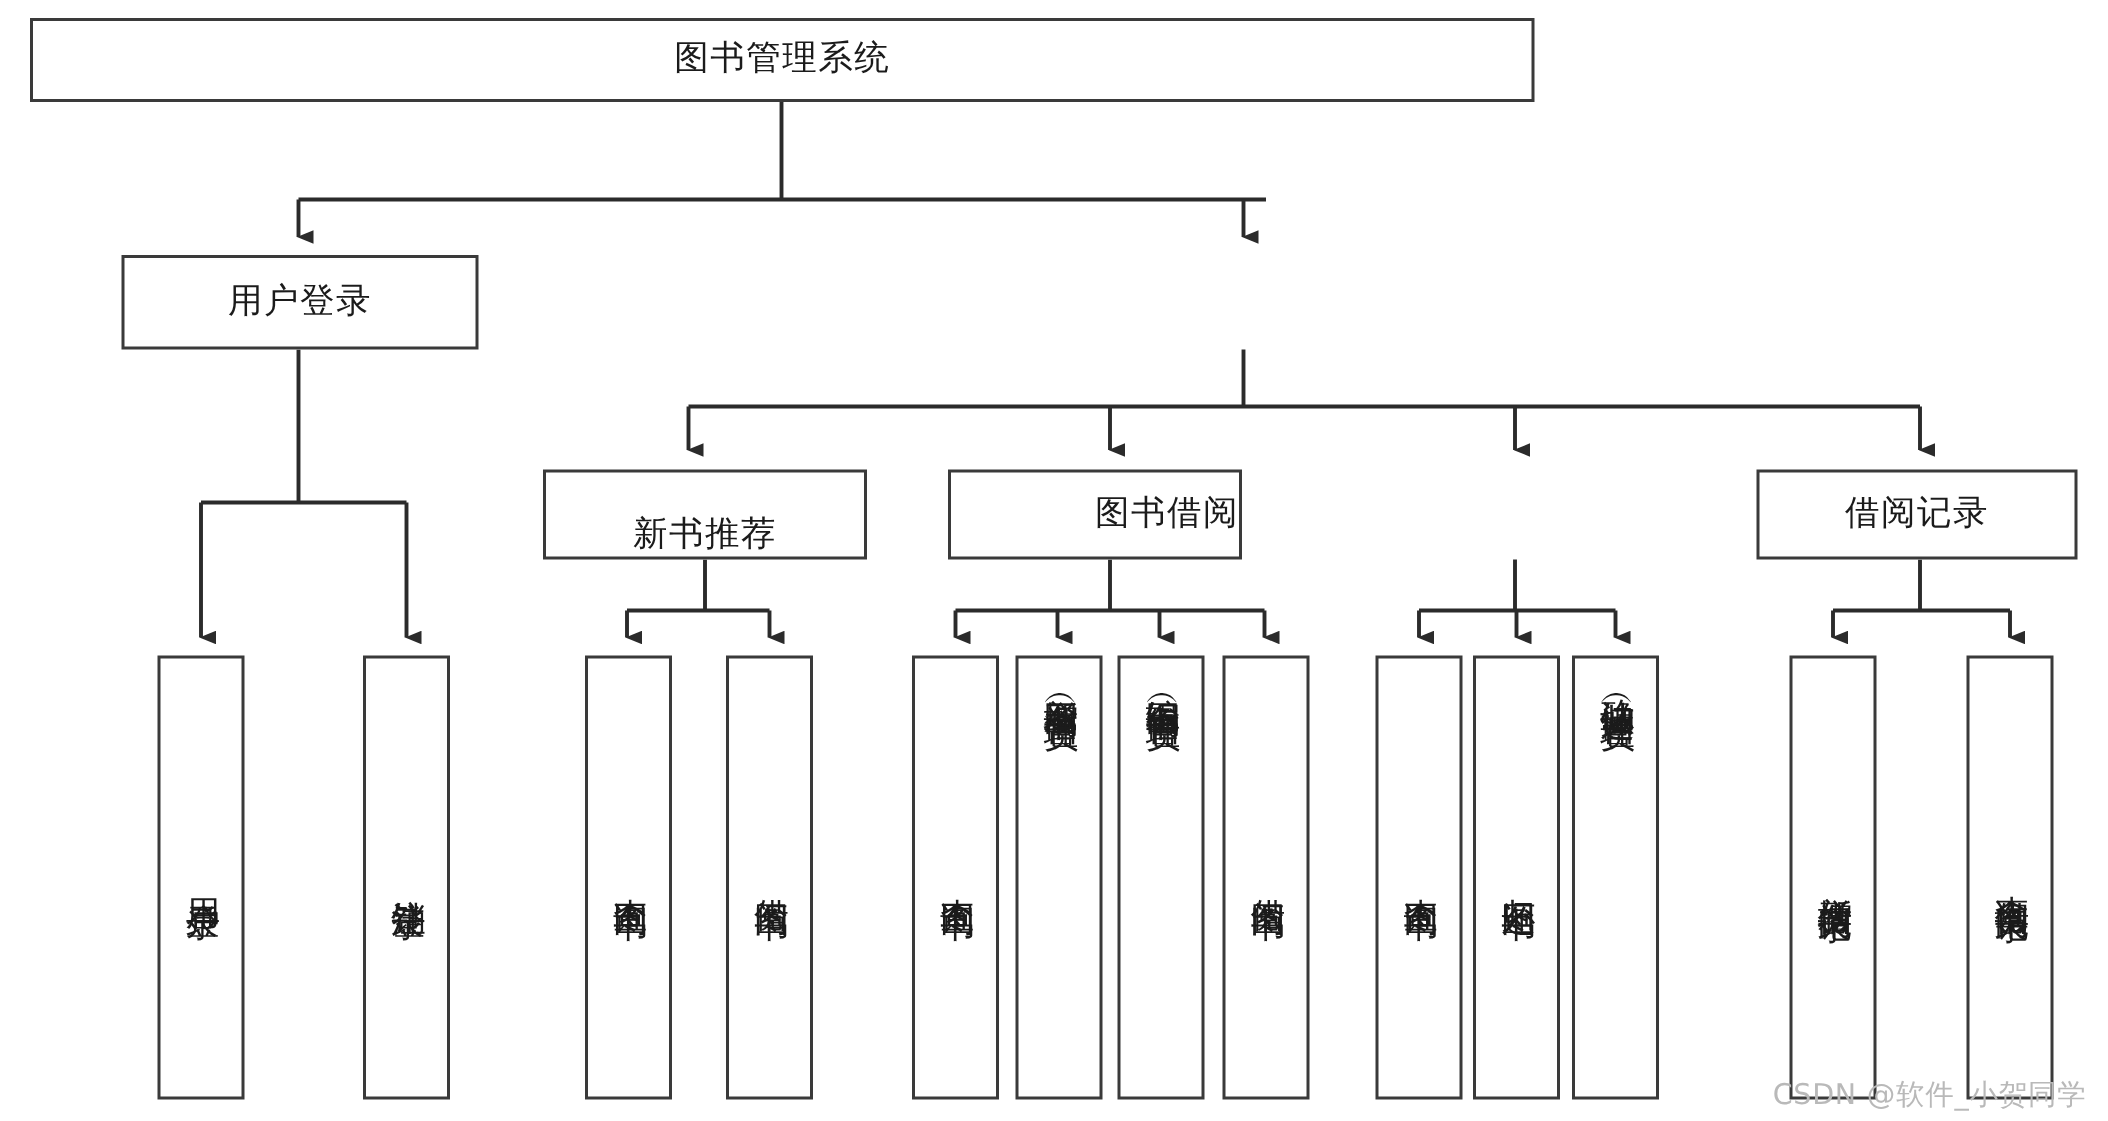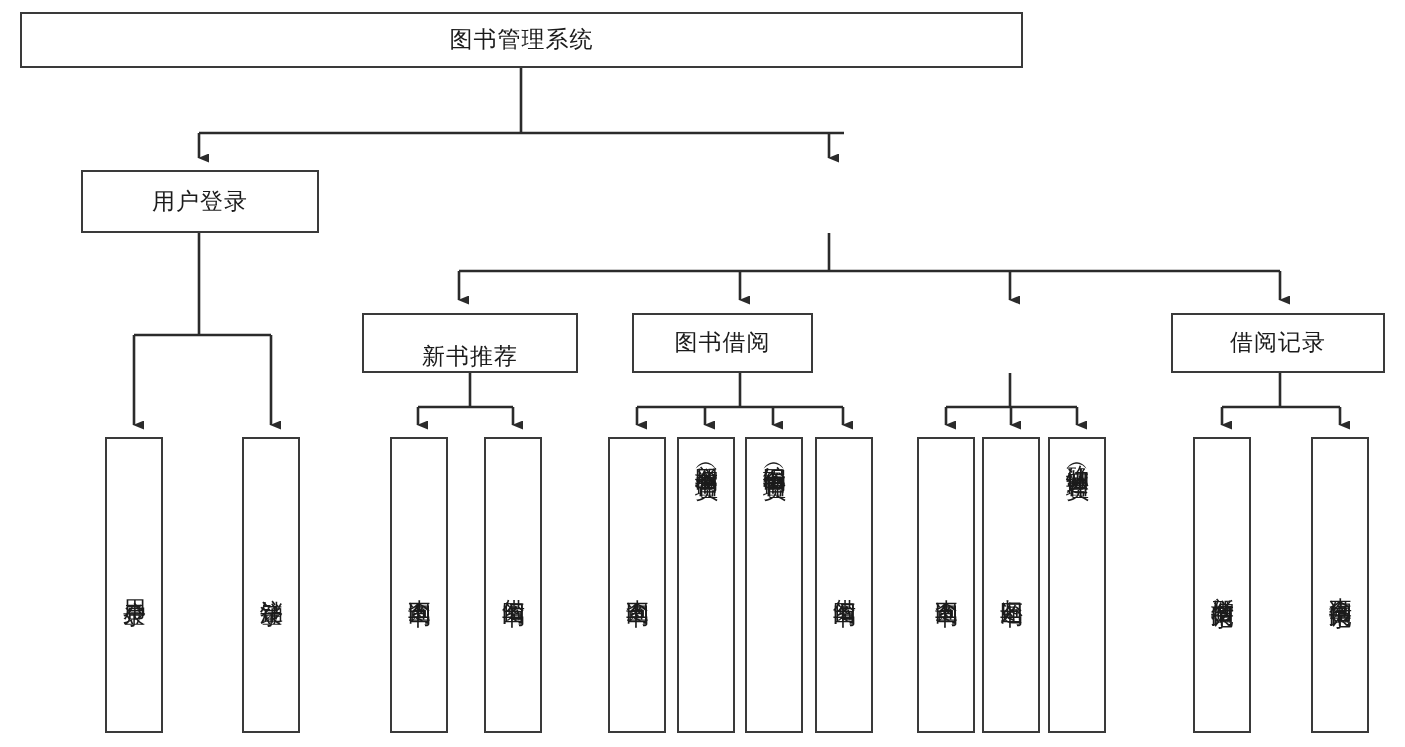--- a/index.html
+++ b/index.html
@@ -131,21 +131,21 @@
     <span class="label">图书管理系统</span>
   </div>
 
   <div class="node horiz" style="left:81px; top:170px; width:238px; height:63px;">
     <span class="label">用户登录</span>
   </div>
 
   <div class="node horiz" style="left:362px; top:313px; width:216px; height:60px;align-items:flex-end;">
     <span class="label">新书推荐</span>
   </div>
-  <div class="node horiz" style="left:632px; top:313px; width:181px; height:60px;">
+  <div class="node horiz" style="left:632px; top:313px; width:196px; height:60px;justify-content:flex-end;">
     <span class="label">图书借阅</span>
   </div>
   <div class="node horiz" style="left:1171px; top:313px; width:214px; height:60px;">
     <span class="label">借阅记录</span>
   </div>
 
   <div class="node vert centered" style="left:105px; top:437px; width:58px; height:296px;">
     <span class="label">用户登录</span>
   </div>
   <div class="node vert centered" style="left:242px; top:437px; width:58px; height:296px;">
@@ -182,13 +182,14 @@
     <span class="label">确认归还（管理员）</span>
   </div>
 
   <div class="node vert centered" style="left:1193px; top:437px; width:58px; height:296px;">
     <span class="label">新增借阅记录</span>
   </div>
   <div class="node vert centered" style="left:1311px; top:437px; width:58px; height:296px;">
     <span class="label">查询借阅记录</span>
   </div>
 
+  <div class="watermark">CSDN @软件_小贺同学</div>
 </div>
 
 </body></html>

